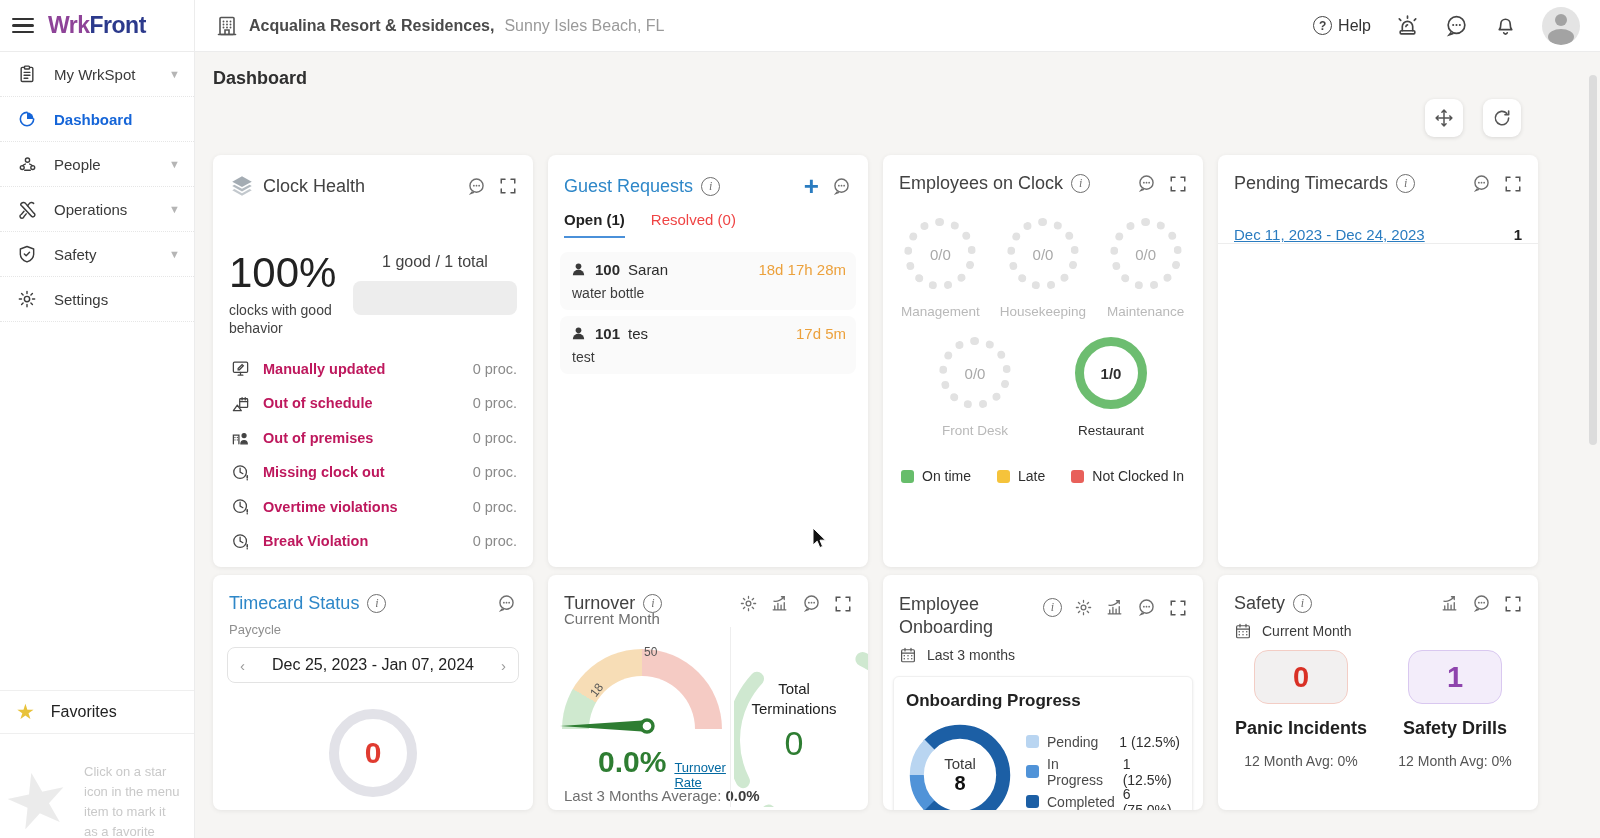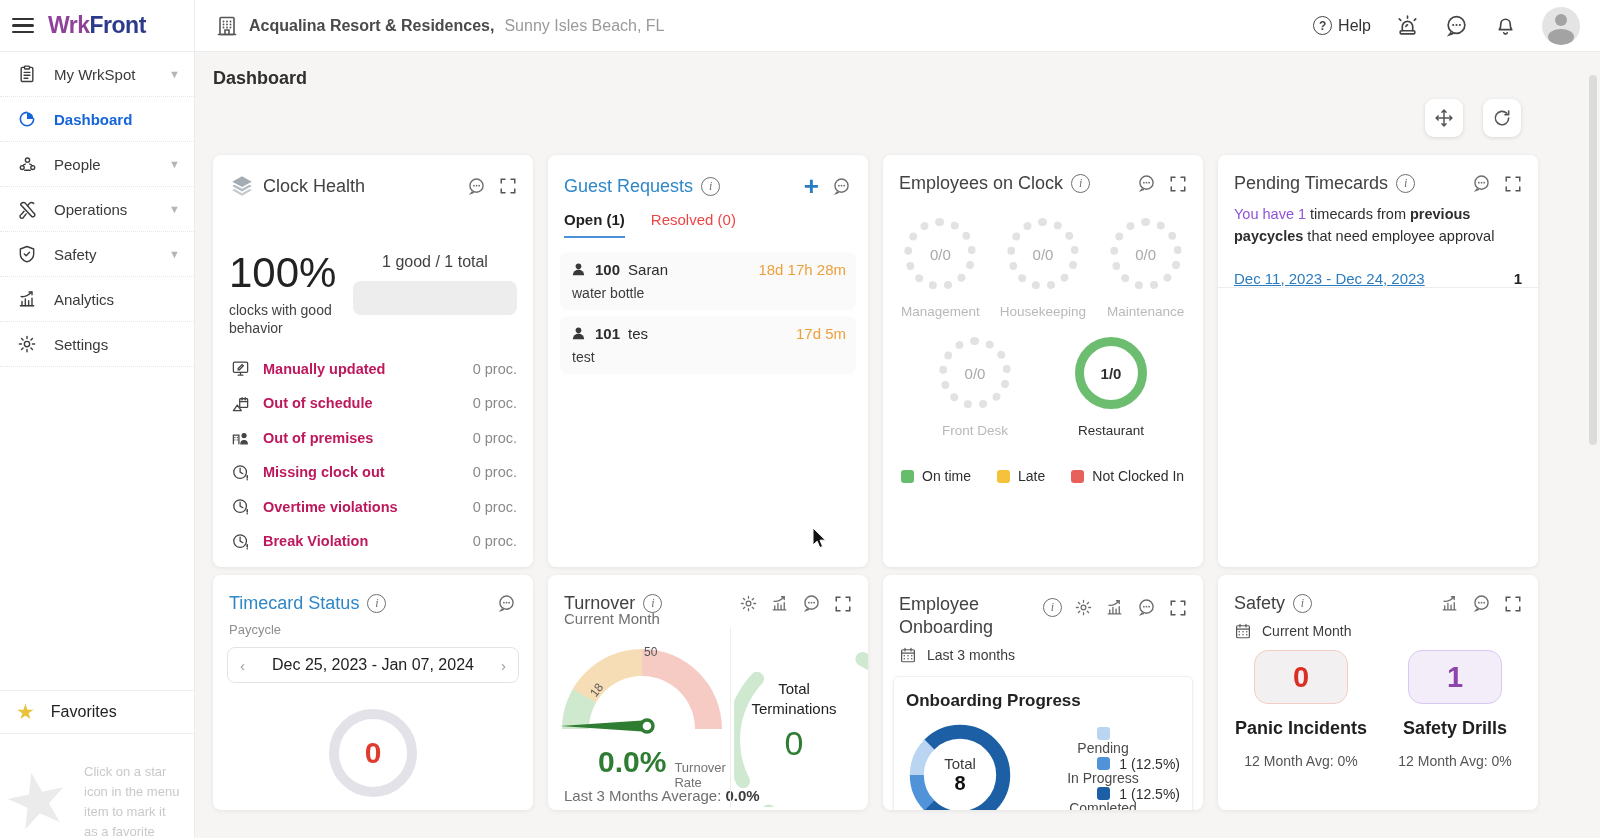--- a/index.html
+++ b/index.html
@@ -114,40 +114,40 @@
   .gauge { position:absolute; left:14px; top:22px; width:160px; height:80px; }
   .gauge .arc { position:absolute; width:160px; height:160px; border-radius:50%;
     background:conic-gradient(from 270deg, #cfe9cf 0deg 30deg, #f7ddb6 30deg 90deg, #f5cbc4 90deg 180deg, transparent 180deg 360deg); }
   .gauge .hole { position:absolute; left:27px; top:27px; width:106px; height:106px; border-radius:50%; background:#fff; }
   .glabel { position:absolute; font-size:12px; color:#555; }
   .g18 { left:28px; top:34px; transform:rotate(-52deg); }
   .g50 { left:82px; top:-4px; }
   .needle { position:absolute; left:12px; top:90px; }
   .to-rate { position:absolute; left:50px; top:118px; display:flex; align-items:baseline; gap:8px; }
   .to-rate .big { font-size:30px; font-weight:bold; color:#2e7d32; }
-  .to-rate .sm { font-size:13px; color:#737373; line-height:1.15; width:60px; }
+  .to-rate .sm { font-size:13px; color:#0369a1; line-height:1.15; width:60px;text-decoration:underline; }
   .to-avg { position:absolute; left:16px; top:160px; font-size:15px; color:#6f6f6f; }
   .to-avg b { color:#3c3c3c; }
   .term-wrap { position:absolute; left:186px; top:0; width:134px; height:180px; overflow:hidden; }
   .term-txt { position:absolute; left:0; top:52px; width:120px; text-align:center; }
   .term-lbl { font-size:15px; color:#222; line-height:1.3; }
   .term-val { font-size:34px; color:#2e7d32; margin-top:6px; }
 
   
   .eo-head { align-items:flex-start; }
   .eo-title { width:130px; line-height:1.3; }
   .eo-period { display:flex; align-items:center; gap:10px; padding:0 16px; font-size:14px; color:#3c3c3c; margin-top:-4px; }
   .eo-panel { margin:12px 10px 0 10px; background:#fff; border:1px solid #f0f0f0; border-radius:6px; box-shadow:0 1px 3px rgba(0,0,0,.08); padding:14px 12px; height:160px; }
   .eo-panel h3 { font-size:17px; color:#222; margin-bottom:10px; }
   .donut-wrap { position:relative; float:left; width:108px; height:108px; }
   .donut-center { position:absolute; inset:0; display:flex; flex-direction:column; align-items:center; justify-content:center; }
   .donut-center .t { font-size:15px; color:#3c3c3c; }
   .donut-center .v { font-size:20px; font-weight:bold; color:#111; }
   .eo-legend { margin-left:120px; padding-top:6px; }
-  .eo-lrow { display:flex; align-items:center; gap:0; font-size:14px; color:#4a4a4a; height:30px;flex-direction:column; }
+  .eo-lrow { display:flex; align-items:center; gap:8px; font-size:14px; color:#4a4a4a; height:30px; }
   .eo-lrow .val { margin-left:auto; color:#2f2f2f; }
   .sw.pb1 { background:#b9d5f1; } .sw.pb2 { background:#5093d8; } .sw.pb3 { background:#1c5fa5; }
 
   
   .sf-period { display:flex; align-items:center; gap:10px; padding:0 16px; font-size:14px; color:#3c3c3c; }
   .sf-stats { display:flex; justify-content:space-around; padding:10px 6px 0 6px; }
   .sf-col { text-align:center; width:150px; }
   .sf-box { width:94px; height:54px; margin:0 auto; border-radius:14px; display:flex; align-items:center; justify-content:center; font-size:29px; font-weight:bold; }
   .sf-box.red { background:#f2f0f0; border:1px solid #f3cdc5; color:#d93025; }
   .sf-box.purple { background:#f3edfa; border:1px solid #d9c8f0; color:#8e44ad; }
@@ -258,31 +258,20 @@
   </div>
   <div class="side-item">
     <span class="sicon">
       <svg width="20" height="20" viewBox="0 0 24 24" fill="none" stroke="currentColor" stroke-width="1.7" stroke-linejoin="round">
           <path d="M12 3l8 3v6c0 5-3.5 8-8 9.5C7.5 20 4 17 4 12V6Z"></path>
           <path d="M8.8 12l2.2 2.2 4-4.2" stroke-linecap="round"></path>
         </svg>
     </span>
     <span>Safety</span>
     <span class="chev">▼</span>
-  </div>
-  <div class="side-item">
-    <span class="sicon">
-      <svg width="20" height="20" viewBox="0 0 24 24" fill="none" stroke="currentColor" stroke-width="1.7" stroke-linecap="round">
-          <path d="M4 20h16"></path>
-          <path d="M6 20v-5M10 20v-8M14 20v-6M18 20v-9"></path>
-          <path d="M5 9c4 1 8-1 12.5-5"></path>
-          <path d="M14.5 3.5H18V7"></path>
-        </svg>
-    </span>
-    <span>Analytics</span>
   </div>
   <div class="side-item">
     <span class="sicon">
       <svg width="20" height="20" viewBox="0 0 24 24" fill="none" stroke="currentColor" stroke-width="1.7">
           <circle cx="12" cy="12" r="3.2"></circle>
           <path d="M12 2.8v2.6M12 18.6v2.6M2.8 12h2.6M18.6 12h2.6M5.5 5.5l1.8 1.8M16.7 16.7l1.8 1.8M18.5 5.5l-1.8 1.8M7.3 16.7l-1.8 1.8" stroke-linecap="round"></path>
         </svg>
     </span>
     <span>Settings</span>
   </div>
@@ -538,23 +527,20 @@
             <path d="M7.5 17.5 5.5 20l3.6-1.2" fill="#fff"></path>
             <path d="M9 11h.01M12 11h.01M15 11h.01" stroke-width="2" stroke-linecap="round"></path>
           </svg>
       </span>
       <span class="icon-btn">
         <svg width="18" height="18" viewBox="0 0 24 24" fill="none" stroke="#555" stroke-width="2" stroke-linecap="round">
             <path d="M3 8V3h5M16 3h5v5M21 16v5h-5M8 21H3v-5"></path>
           </svg>
       </span>
     </span>
-  </div>
-  <div class="pt-msg">
-    <span class="hl">You have 1</span><span> timecards from </span><b>previous paycycles</b><span> that need employee approval</span>
   </div>
   <div class="pt-rowlink">
     <span class="pt-link">Dec 11, 2023 - Dec 24, 2023</span>
     <span class="pt-count">1</span>
   </div>
 </div>
 
 <div class="card r2 c1">
   <div class="card-head" style="padding-bottom:6px;">
     <span class="card-title blue">Timecard Status</span>

